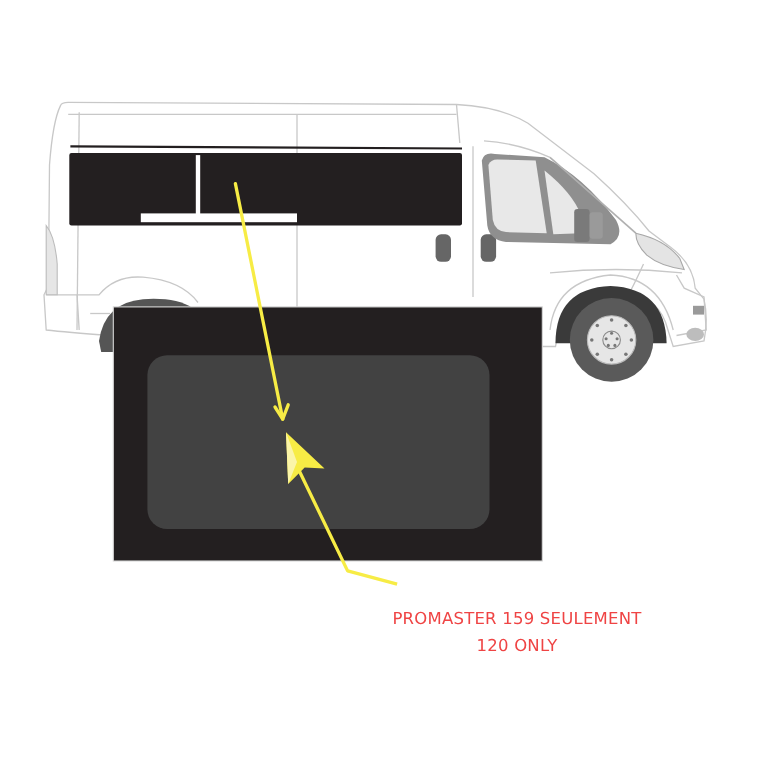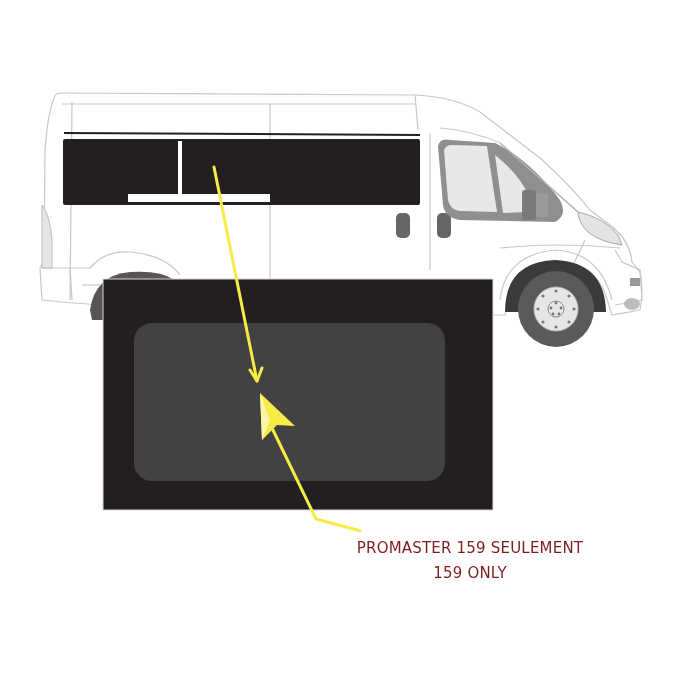--- a/index.html
+++ b/index.html
@@ -1,22 +1,22 @@
 <!DOCTYPE html>
 <html><head>
 <meta charset="utf-8">
 <style>
   html, body { margin: 0; padding: 0; background: #ffffff; }
   body { width: 700px; height: 700px; position: relative; overflow: hidden; }
   .stage { position: absolute; left: 0; top: 0; width: 700px; height: 700px; }
   svg.art { position: absolute; left: 0; top: 0; }
   .caption {
-    position: absolute; left: 320px; top: 536px; width: 300px;
+    position: absolute; left: 320px; top: 550px; width: 300px;
     text-align: center; font-family: "DejaVu Sans", sans-serif;
-    font-size: 15px; line-height: 25px; color: #7f1d1d; letter-spacing: 0.2px;
+    font-size: 15px; line-height: 25px; color: #ef4444; letter-spacing: 0.2px;
   }
   .caption div { white-space: nowrap; }
 </style>
 </head>
 <body>
 
 <div class="stage">
   <svg class="art" width="700" height="700" viewBox="0 0 700 700">
 
     <g fill="none" stroke="#c8c8c8" stroke-width="1.2">
@@ -106,15 +106,15 @@
 
     <g>
       <polyline points="361,531 316,519 272,428" fill="none" stroke="#f7ec45" stroke-width="3" stroke-linejoin="round"></polyline>
       <path d="M260 393 L295 426 L277 425 L262 440 Z" fill="#f7ec45"></path>
       <path d="M260 393 L270 420 L262 440 Z" fill="#fbf5a8"></path>
     </g>
   </svg>
 
   <div class="caption">
     <div>PROMASTER 159 SEULEMENT</div>
-    <div>159 ONLY</div>
+    <div>120 ONLY</div>
   </div>
 </div>
 
 </body></html>

